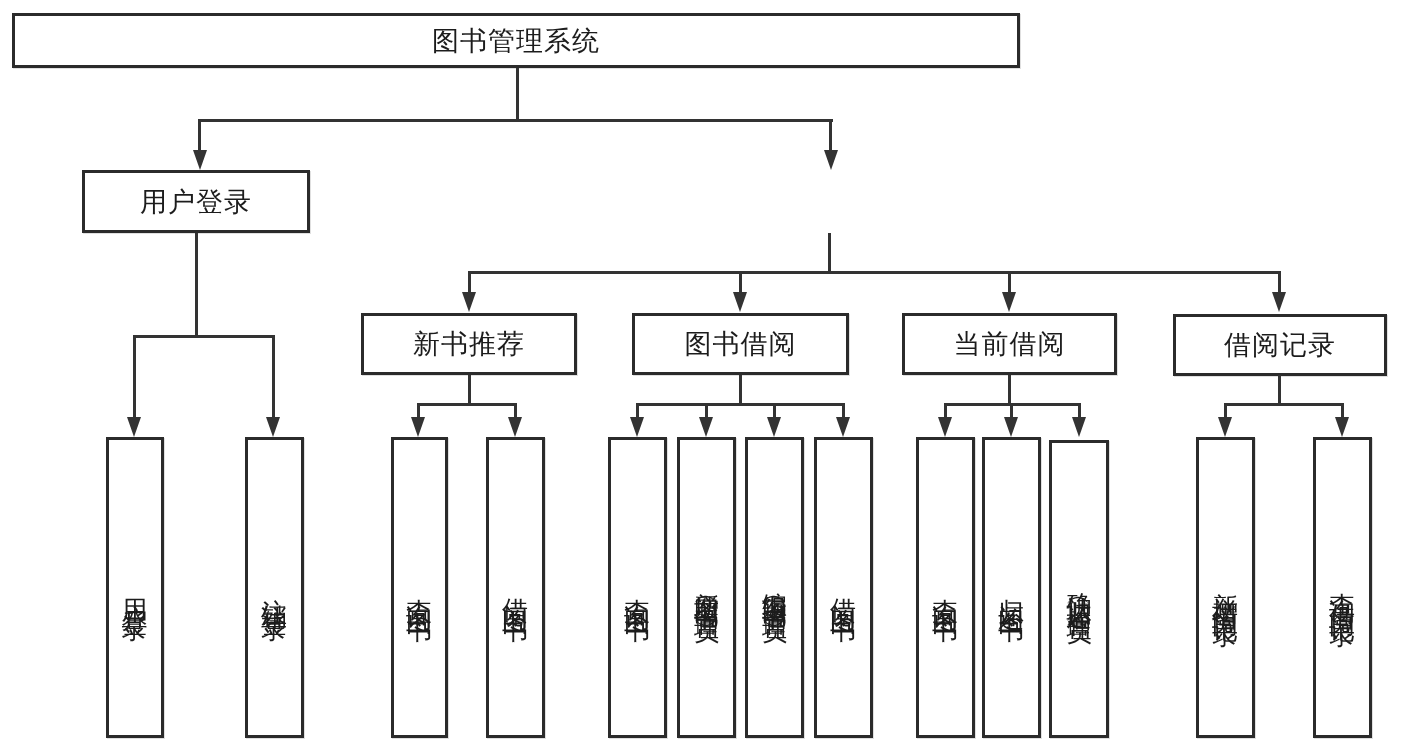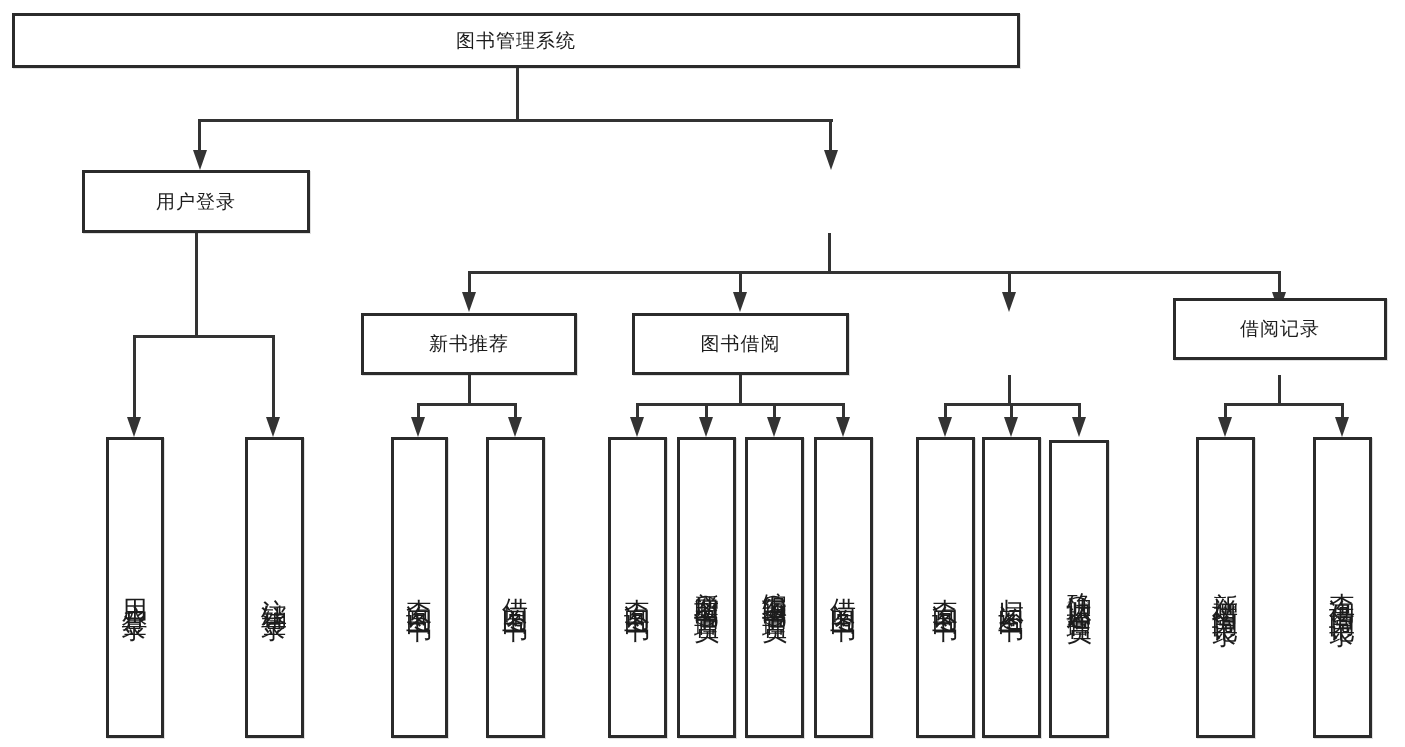--- a/index.html
+++ b/index.html
@@ -6,21 +6,21 @@
   .canvas{
     position:relative;width:1405px;height:747px;background:#ffffff;overflow:hidden;
     font-family:"Liberation Sans","DejaVu Sans",sans-serif;
   }
   .box{
     position:absolute;box-sizing:border-box;background:#ffffff;
     border:3px solid #2b2b2b;color:#1c1c1c;
     display:flex;align-items:center;justify-content:center;
     box-shadow:1px 1px 0 rgba(0,0,0,0.12);
   }
-  .hbox{font-size:19px;letter-spacing:1px;white-space:nowrap;}
+  .hbox{font-size:27px;letter-spacing:1px;white-space:nowrap;}
   .vbox{
     writing-mode:vertical-rl;text-orientation:mixed;
     font-size:26px;letter-spacing:6px;line-height:1;
     padding-top:4px;
   }
   .vbox.long{font-size:25px;letter-spacing:4px;}
   .edge{position:absolute;background:#333333;}
   .arrow{
     position:absolute;width:0;height:0;
     border-left:7px solid transparent;border-right:7px solid transparent;
@@ -67,21 +67,22 @@
     <div class="edge" style="left:739px;top:273px;width:3px;height:22px;"></div>
     <div class="arrow" style="left:733px;top:292px;"></div>
     <div class="edge" style="left:1008px;top:273px;width:3px;height:22px;"></div>
     <div class="arrow" style="left:1002px;top:292px;"></div>
     <div class="edge" style="left:1278px;top:273px;width:3px;height:22px;"></div>
     <div class="arrow" style="left:1272px;top:292px;"></div>
   </div>
 
   <div class="box hbox" style="left:632px;top:313px;width:217px;height:62px;">图书借阅</div>
   <div class="box hbox" style="left:361px;top:313px;width:216px;height:62px;">新书推荐</div>
-  <div class="box hbox" style="left:1173px;top:298px;width:214px;height:62px;">借阅记录</div>
+  <div class="box hbox" style="left:902px;top:313px;width:215px;height:62px;">当前借阅</div>
+  <div class="box hbox" style="left:1173px;top:314px;width:214px;height:62px;">借阅记录</div>
 
   <div>
     <div class="edge" style="left:468px;top:375px;width:3px;height:31px;"></div>
     <div class="edge" style="left:417px;top:403px;width:100px;height:3px;"></div>
     <div class="edge" style="left:417px;top:405px;width:3px;height:15px;"></div>
     <div class="arrow" style="left:411px;top:417px;"></div>
     <div class="edge" style="left:514px;top:405px;width:3px;height:15px;"></div>
     <div class="arrow" style="left:508px;top:417px;"></div>
   </div>
 

